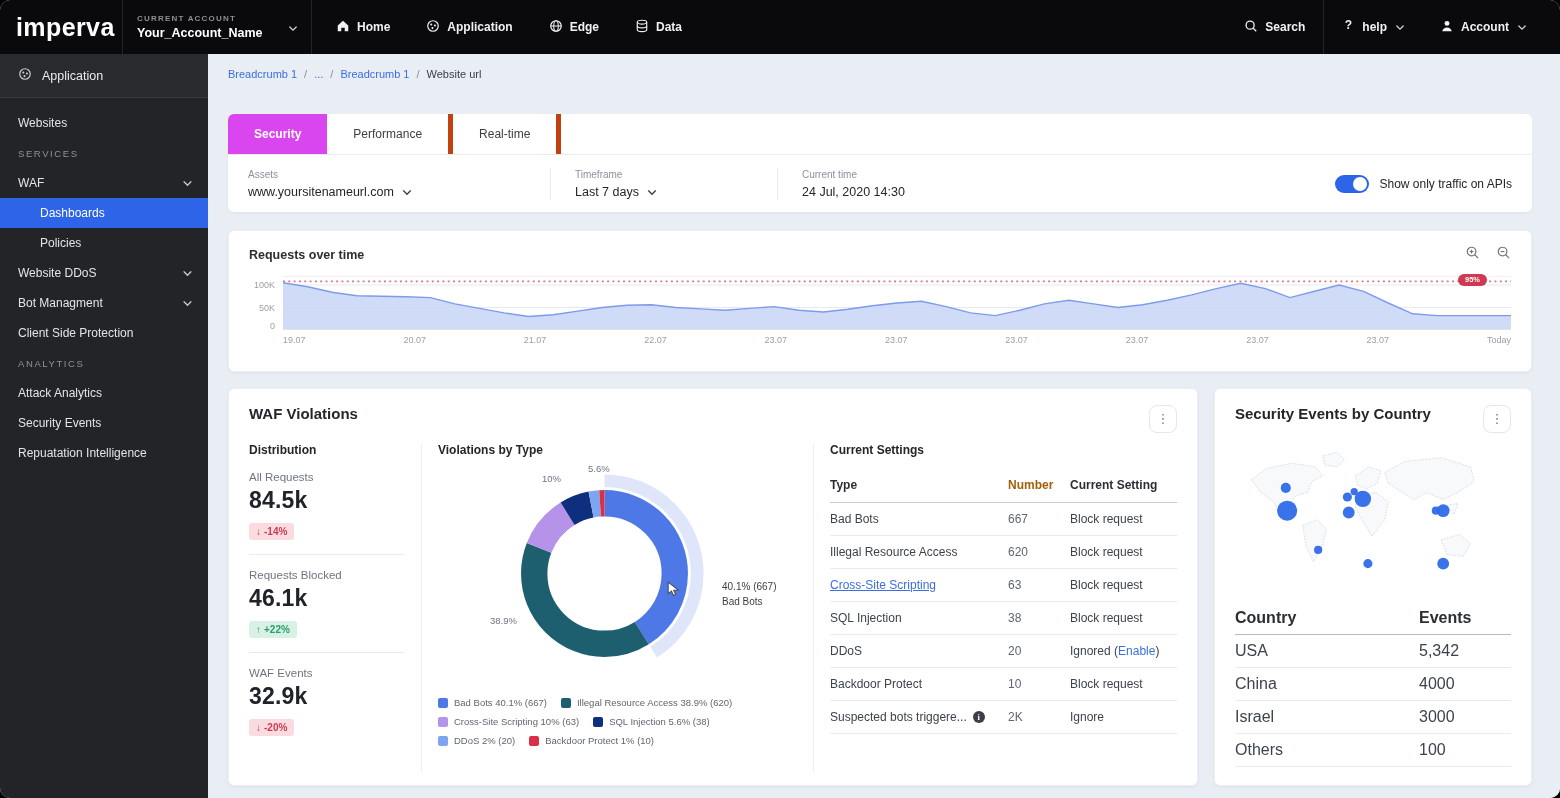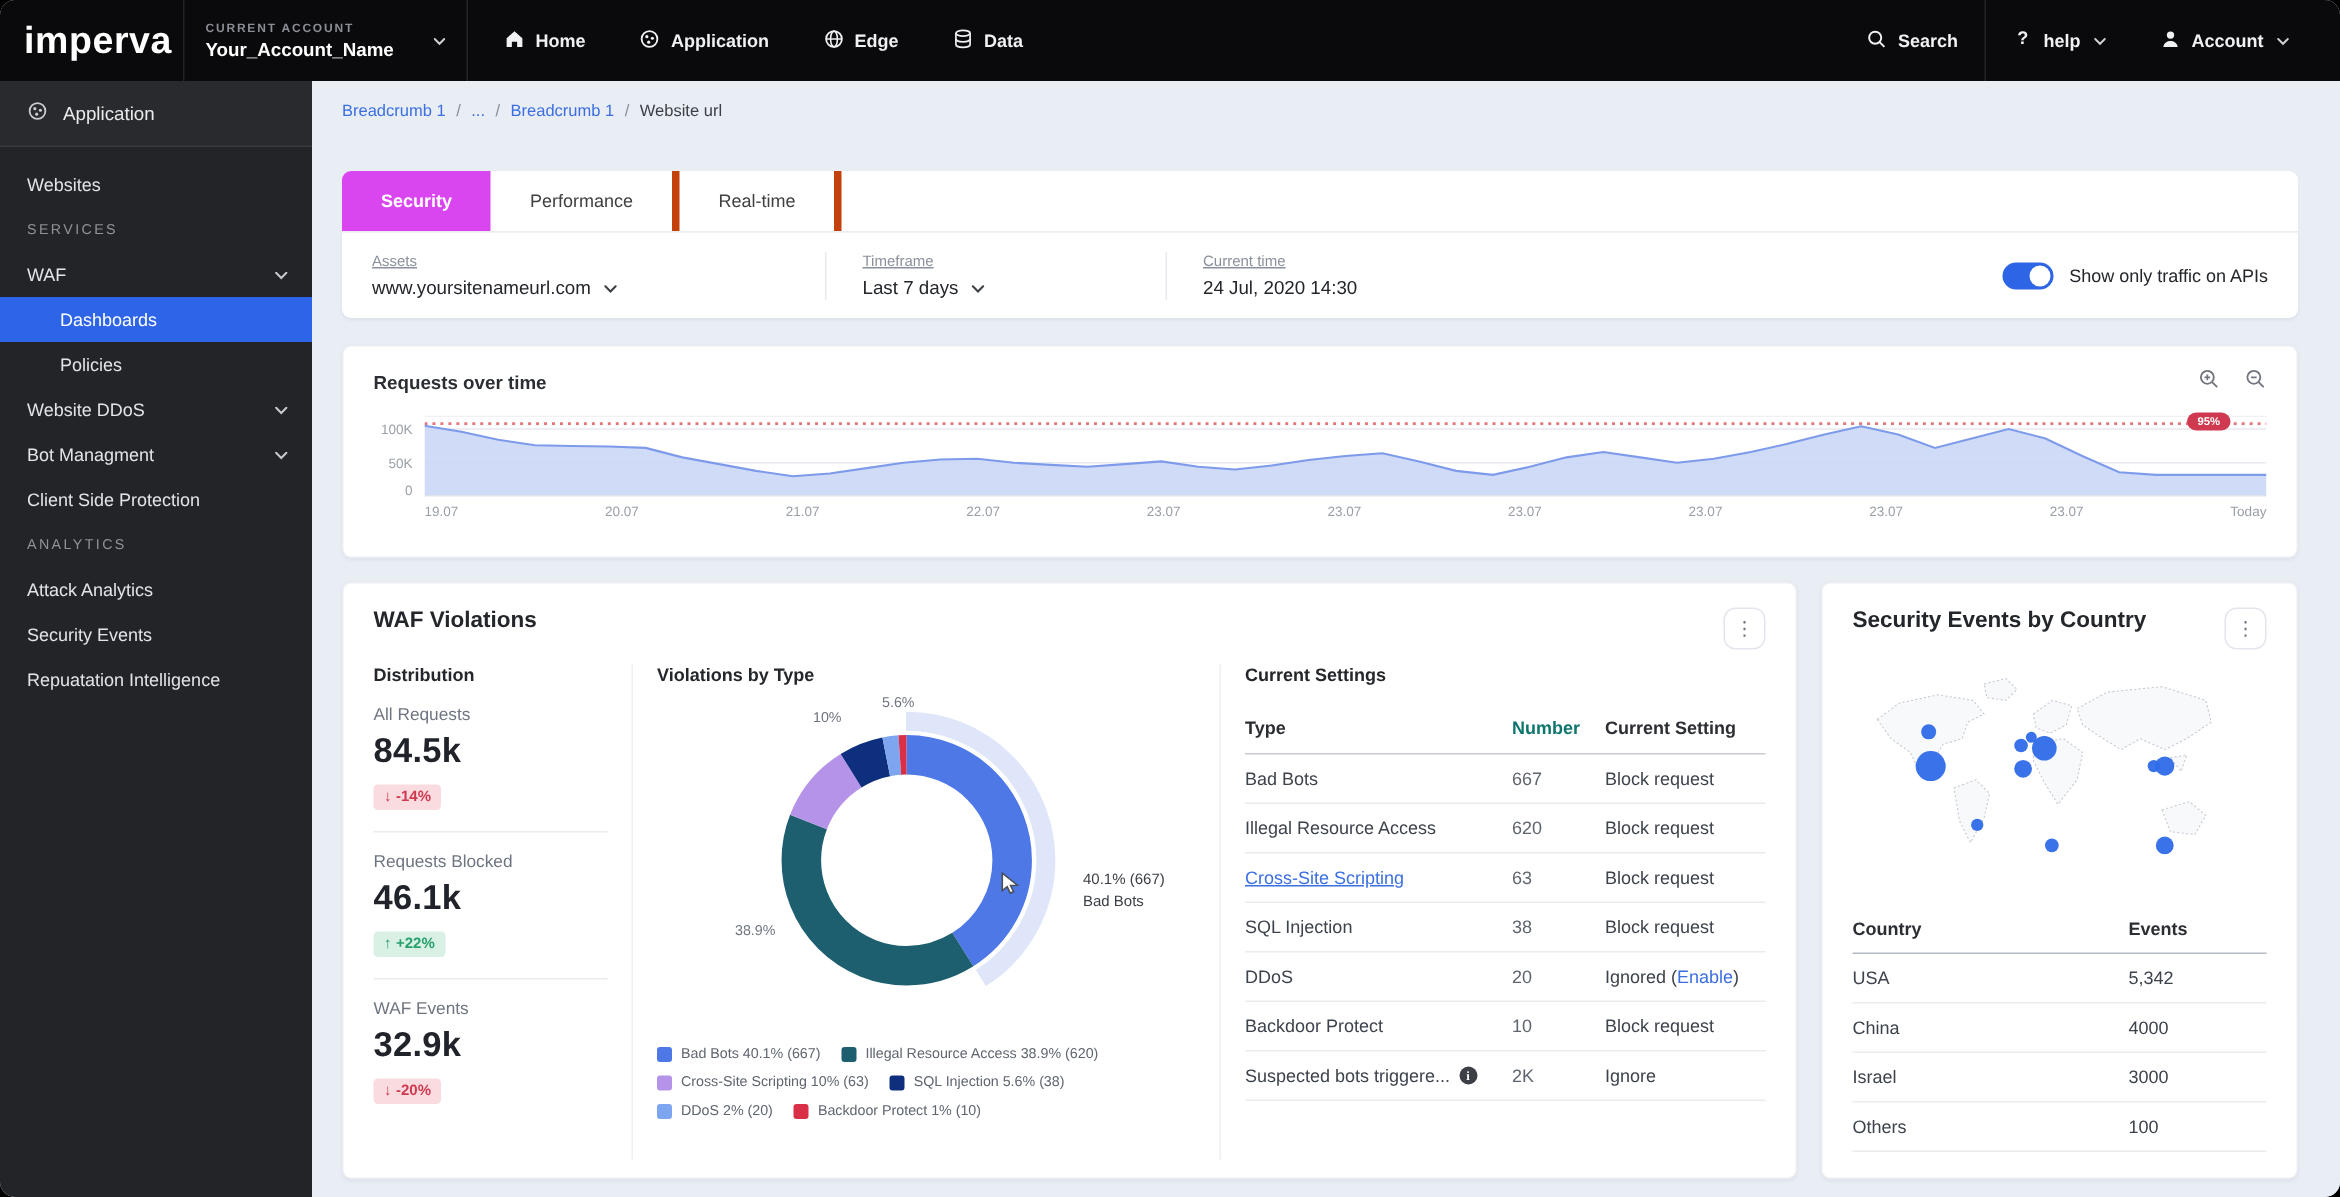--- a/index.html
+++ b/index.html
@@ -35,21 +35,21 @@
   .breadcrumb { height:40px; display:flex; align-items:center; font-size:11px; color:#8a8f98; gap:7px; }
   .breadcrumb .bc-link { color:#3b6fe0; cursor:pointer; }
   .breadcrumb .bc-current { color:#3c4046; }
 
   .tabs-strip { display:flex; background:#fff; border-radius:6px 6px 0 0; border-bottom:1px solid #eceef2; height:41px; margin-top:20px; box-shadow:0 1px 2px rgba(25,39,80,.04); }
   .tab { padding:0 26px; display:flex; align-items:center; font-size:12px; color:#404040; border-right:5px solid #c2410c; cursor:pointer; }
   .tab.active { background:#d946ef; color:#fff; font-weight:600; border-radius:6px 0 0 0; border-right:none; }
 
   .filter-card { background:#fff; border-radius:0 0 6px 6px; height:57px; display:flex; align-items:center; box-shadow:0 1px 3px rgba(25,39,80,.06); }
   .f-block { padding-left:20px; }
-  .f-label { font-size:10px; color:#8a919c; margin-bottom:5px;text-decoration:underline; }
+  .f-label { font-size:10px; color:#8a919c; margin-bottom:5px; }
   .f-value { font-size:12.5px; color:#23262b; display:flex; align-items:center; gap:8px; cursor:pointer; }
   .f-div { width:1px; height:32px; background:#e8eaef; }
   .fb-assets { width:322px; }
   .fb-time { width:226px; padding-left:24px; }
   .fb-current { flex:1; padding-left:24px; }
   .toggle-wrap { display:flex; align-items:center; gap:10px; padding-right:20px; }
   .toggle { width:34px; height:18px; border-radius:9px; background:#2d65e6; position:relative; cursor:pointer; }
   .toggle .knob { position:absolute; top:2px; left:18px; width:14px; height:14px; border-radius:50%; background:#fff; }
   .toggle-label { font-size:12px; color:#23262b; }
 
@@ -99,30 +99,30 @@
   .cursor-icon { position:absolute; left:228px; top:118px; }
   .legend { margin-top:2px; display:flex; flex-wrap:wrap; width:372px; row-gap:8px; }
   .legend-item { display:inline-flex; align-items:center; gap:6px; font-size:9.5px; color:#5f6670; margin-right:14px; cursor:pointer; }
   .legend-sq { width:10px; height:10px; border-radius:2px; flex-shrink:0; }
 
   .set-table { margin-top:10px; }
   .set-row { display:flex; align-items:center; height:33px; border-bottom:1px solid #e9ebef; font-size:12px; color:#3d434c; }
   .set-row.head { font-weight:700; color:#2b2e33; border-bottom:1px solid #c7cbd2; height:36px; }
   .ct { width:178px; display:flex; align-items:center; gap:6px; }
   .cn { width:62px; color:#5f6670; }
-  .set-row.head .cn { color:#0f766e; }
+  .set-row.head .cn { color:#a16207; }
   .cs { flex:1; }
   .tlink { color:#3b6fe0; text-decoration:underline; cursor:pointer; }
   .ilink { color:#3b6fe0; cursor:pointer; }
   .info-dot { width:12px; height:12px; border-radius:50%; background:#3c4046; color:#fff; font-size:8.5px; font-weight:700; text-align:center; line-height:12px; display:inline-block; font-family:"Liberation Serif",serif; }
 
   .country-card { width:318px; padding:16px 20px; height:398px; flex-shrink:0; }
   .map-wrap { margin-top:12px; }
   .cty-table { margin-top:6px; }
-  .cty-row { display:flex; align-items:center; height:33px; border-bottom:1px solid #e9ebef; font-size:12px; color:#3d434c; }
+  .cty-row { display:flex; align-items:center; height:33px; border-bottom:1px solid #e9ebef; font-size:16px; color:#3d434c; }
   .cty-row.head { font-weight:700; color:#2b2e33; border-bottom:1px solid #b4b9c2; height:34px; }
   .cty-name { flex:1; }
   .cty-events { width:92px; }
 </style>
 </head>
 <body>
 
 <div class="frame">
 
   <div class="topbar">

